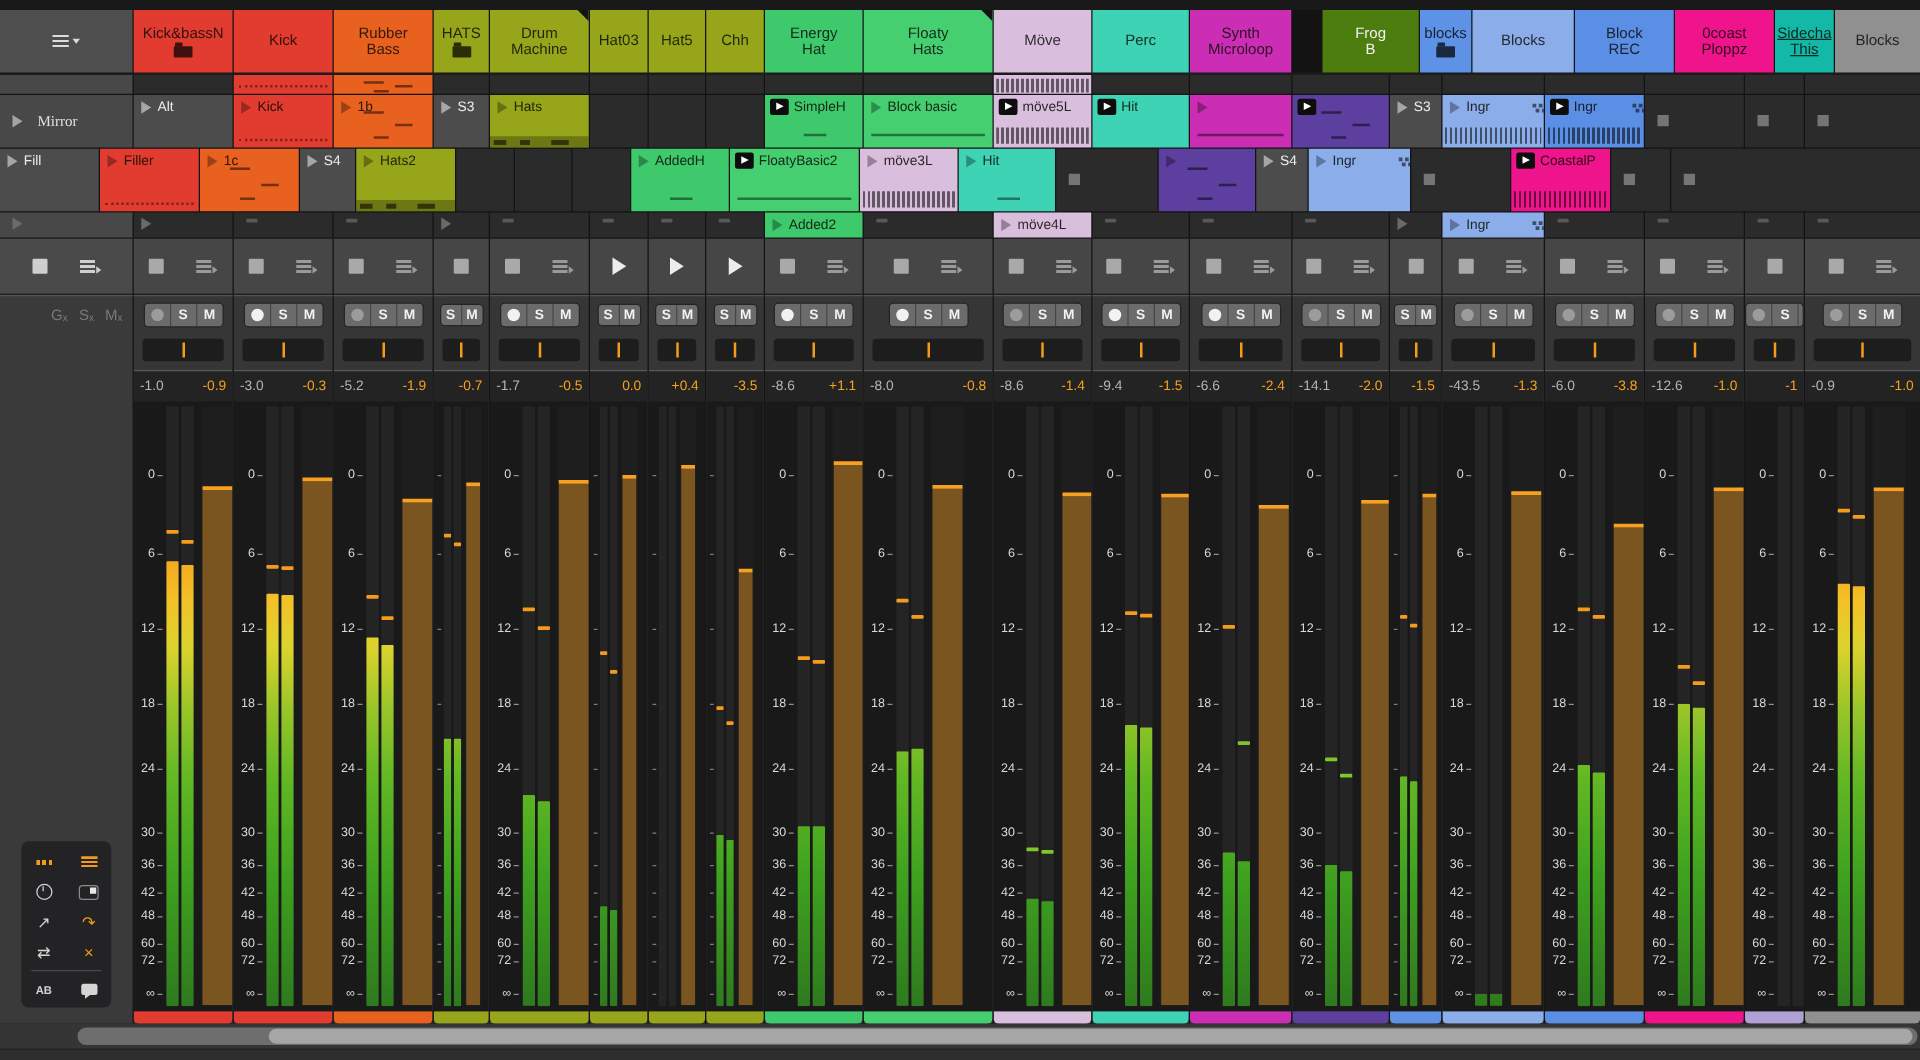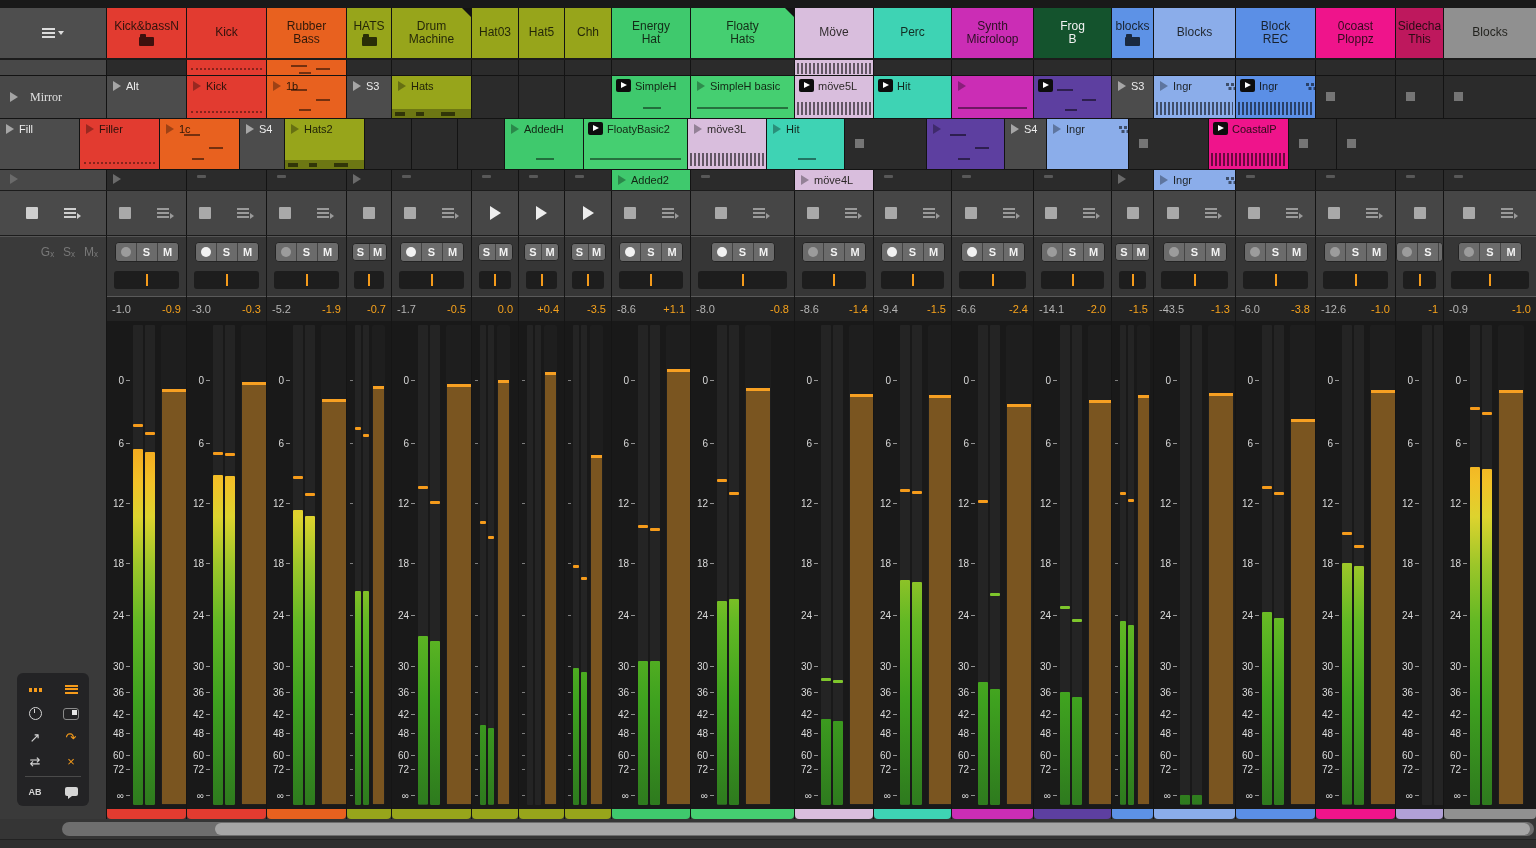--- a/index.html
+++ b/index.html
@@ -141,29 +141,29 @@
       <div class="thead" style="flex: 0 0 45px; background: rgb(151, 165, 27);"><span>Hat5</span></div>
       <div class="thead" style="flex: 0 0 46px; background: rgb(151, 165, 27);"><span>Chh</span></div>
       <div class="thead" style="flex: 0 0 78px; background: rgb(63, 201, 109);"><span>Energy
 Hat</span></div>
       <div class="thead notch" style="flex: 0 0 103px; background: rgb(69, 207, 113);"><span>Floaty
 Hats</span></div>
       <div class="thead" style="flex: 0 0 78px; background: rgb(217, 190, 221);"><span>Möve</span></div>
       <div class="thead" style="flex: 0 0 77px; background: rgb(62, 211, 180);"><span>Perc</span></div>
       <div class="thead" style="flex: 0 0 81px; background: rgb(203, 45, 181);"><span>Synth
 Microloop</span></div>
-      <div class="thead fgw" style="flex: 0 0 77px; background: #14532d;"><span>Frog
+      <div class="thead fgw" style="flex: 0 0 77px; background: #4d7c0f; margin-left: 24px;"><span>Frog
 B</span></div>
       <div class="thead" style="flex: 0 0 41px; background: rgb(93, 146, 230);"><span>blocks</span><span class="folder"></span></div>
       <div class="thead" style="flex: 0 0 81px; background: rgb(139, 173, 234);"><span>Blocks</span></div>
       <div class="thead" style="flex: 0 0 79px; background: rgb(91, 143, 230);"><span>Block
 REC</span></div>
       <div class="thead" style="flex: 0 0 79px; background: rgb(239, 20, 139);"><span>0coast
 Ploppz</span></div>
-      <div class="thead" style="flex: 0 0 47px; background: #be185d;"><span>Sidecha
+      <div class="thead" style="flex: 0 0 47px; background: #14b8a6; text-decoration: underline;"><span>Sidecha
 This</span></div>
       <div class="thead" style="flex: 1 1 auto; background: rgb(144, 144, 144);"><span>Blocks</span></div>
     </div>
   <div class="rows" id="rows">
       <div class="cliprow r-top">
         <div class="cell scell" style="flex: 0 0 106px;"></div>
         <div class="cell clip" style="flex: 0 0 79px;"></div>
         <div class="cell clip" style="flex: 0 0 79px; background: rgb(226, 59, 48);">
           <span class="ddots"></span>
         </div>
@@ -219,21 +219,21 @@
         <div class="cell clip" style="flex: 0 0 46px;"></div>
         <div class="cell clip" style="flex: 0 0 45px;"></div>
         <div class="cell clip" style="flex: 0 0 46px;"></div>
         <div class="cell clip" style="flex: 0 0 78px; background: rgb(63, 201, 109);">
           <span class="playbox"></span>
           <span class="ctext" style="left: 23px;">SimpleH</span>
           <span class="ddash"></span>
         </div>
         <div class="cell clip" style="flex: 0 0 103px; background: rgb(69, 207, 113);">
           <span class="arr"></span>
-          <span class="ctext">SimpleH basic</span>
+          <span class="ctext">Block basic</span>
           <span class="dline"></span>
         </div>
         <div class="cell clip" style="flex: 0 0 78px; background: rgb(217, 190, 221);">
           <span class="playbox"></span>
           <span class="ctext" style="left: 23px;">möve5L</span>
           <span class="wave"></span>
         </div>
         <div class="cell clip" style="flex: 0 0 77px; background: rgb(62, 211, 180);">
           <span class="playbox"></span>
           <span class="ctext" style="left: 23px;">Hit</span>

